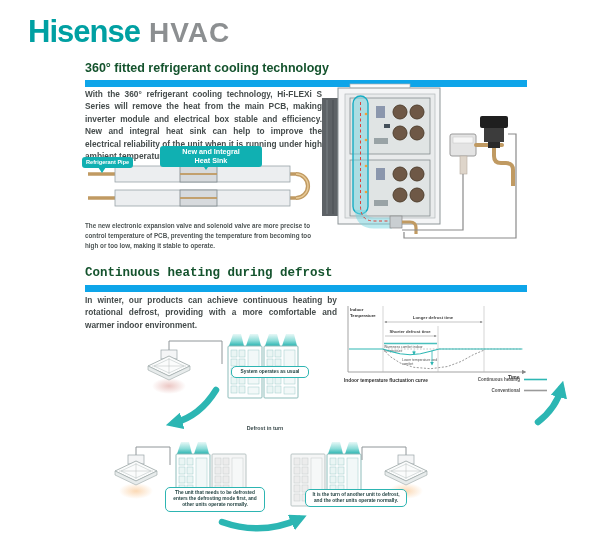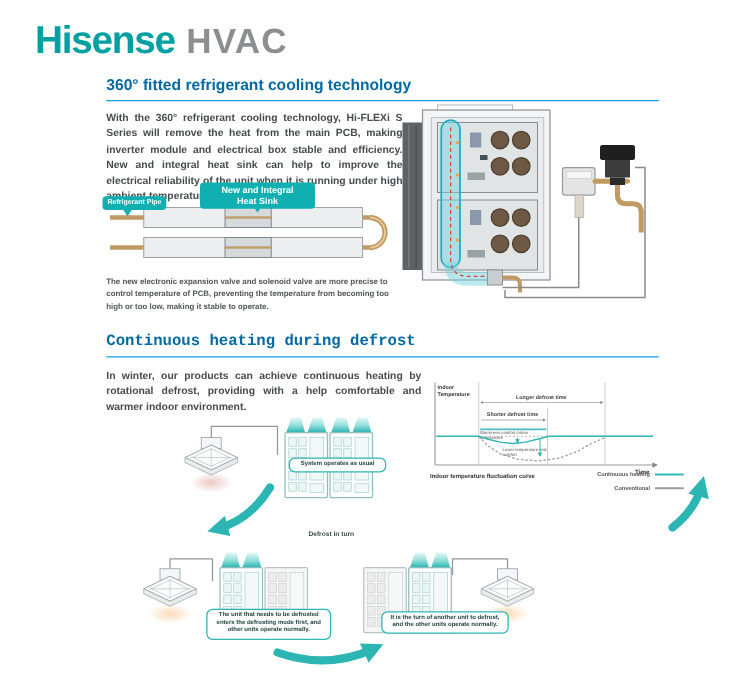--- a/index.html
+++ b/index.html
@@ -4,21 +4,21 @@
 <style>
   html,body{margin:0;padding:0;background:#fff;}
   #page{position:relative;width:600px;height:540px;background:#fff;overflow:hidden;
         font-family:"Liberation Sans",sans-serif;}
   
   #logo{position:absolute;left:28px;top:14px;white-space:nowrap;}
   #logo .brand{font-size:31px;font-weight:800;color:#00a0a2;letter-spacing:-1px;}
   #logo .suffix{font-size:28px;font-weight:600;color:#8c8f91;letter-spacing:1px;margin-left:9px;}
   
   .sec-head{position:absolute;left:85px;width:442px;font-size:12.5px;font-weight:700;
-            color:#0369a1;border-bottom:1px solid #0ea5e9;padding-bottom:5px;}
+            color:#14532d;border-bottom:7px solid #0ea5e9;padding-bottom:5px;}
   .body-text{position:absolute;left:85px;font-size:8.3px;line-height:1.5;color:#454c4c;
              text-align:justify;font-weight:600;}
   .caption-text{position:absolute;left:85px;width:233px;font-size:6.3px;line-height:1.55;
                 color:#4f5656;font-weight:600;}
   
   .callout{position:absolute;background:#10b0b2;color:#fff;font-weight:700;border-radius:3px;
            text-align:center;line-height:1.2;}
   .tri{position:absolute;width:0;height:0;border-left:4px solid transparent;
        border-right:4px solid transparent;border-top:6px solid #10b0b2;}
   
@@ -50,21 +50,21 @@
 
     <rect x="35" y="18" width="175" height="16" fill="#eceef0" stroke="#9aa3a8" stroke-width="0.8"></rect>
     <rect x="35" y="42" width="175" height="16" fill="#eceef0" stroke="#9aa3a8" stroke-width="0.8"></rect>
     <rect x="100" y="18" width="37" height="16" fill="#d7dadd" stroke="#7e878c" stroke-width="0.8"></rect>
     <rect x="100" y="42" width="37" height="16" fill="#d7dadd" stroke="#7e878c" stroke-width="0.8"></rect>
     <line x1="100" y1="26" x2="137" y2="26" stroke="#c09a62" stroke-width="2" opacity="0.9"></line>
     <line x1="100" y1="50" x2="137" y2="50" stroke="#c09a62" stroke-width="2" opacity="0.9"></line>
   </svg>
   <div class="callout" style="left:82px;top:157px;font-size:5.6px;padding:2px 4px;">Refrigerant Pipe</div>
   <div class="tri" style="left:98px;top:167px;"></div>
-  <div class="callout" style="left:160px;top:146px;width:92px;font-size:7.2px;padding:2px 0;">
+  <div class="callout" style="left:160px;top:146px;width:102px;font-size:7.2px;padding:2px 0;">
     <div>New and Integral</div>
     <div>Heat Sink</div>
   </div>
   <div class="tri" style="left:202px;top:164px;"></div>
 
   <div class="caption-text" style="top:221px;">The new electronic expansion valve and solenoid valve are more precise to control temperature of PCB, preventing the temperature from becoming too high or too low, making it stable to operate.</div>
 
   <svg style="left:320px;top:82px;" width="202" height="158" viewBox="0 0 202 158">
 
     <rect x="2" y="16" width="16" height="118" fill="#5d6266"></rect>
@@ -118,21 +118,21 @@
       <rect x="164" y="46" width="20" height="14" fill="#3c3c3c"></rect>
       <rect x="168" y="60" width="12" height="6" fill="#2a2a2a"></rect>
       <path d="M174,66 v8 q0,7 7,7 h5 q7,0 7,7 v16" fill="none" stroke="#c09a62" stroke-width="4"></path>
     </g>
 
     <polyline points="143,92 143,148 82,148" fill="none" stroke="#8a8a8a" stroke-width="1.2"></polyline>
     <polyline points="188,52 196,52 196,156 84,156 84,150" fill="none" stroke="#8a8a8a" stroke-width="1.2"></polyline>
   </svg>
 
   <div class="sec-head" style="top:266px;font-family:Liberation Mono, monospace;">Continuous heating during defrost</div>
-  <div class="body-text" style="top:294px;width:252px;">In winter, our products can achieve continuous heating by rotational defrost, providing with a help comfortable and warmer indoor environment.</div>
+  <div class="body-text" style="top:294px;width:252px;">In winter, our products can achieve continuous heating by rotational defrost, providing with a more comfortable and warmer indoor environment.</div>
 
   <svg style="left:340px;top:300px;" width="210" height="102" viewBox="0 0 210 102">
     <defs>
       <marker id="ahg" viewBox="0 0 10 10" refX="7" refY="5" markerWidth="5" markerHeight="5" orient="auto-start-reverse">
         <path d="M0,0 L10,5 L0,10 z" fill="#888"></path>
       </marker>
       <marker id="aht" viewBox="0 0 10 10" refX="7" refY="5" markerWidth="4.5" markerHeight="4.5" orient="auto-start-reverse">
         <path d="M0,0 L10,5 L0,10 z" fill="#2db5b2"></path>
       </marker>
     </defs>

